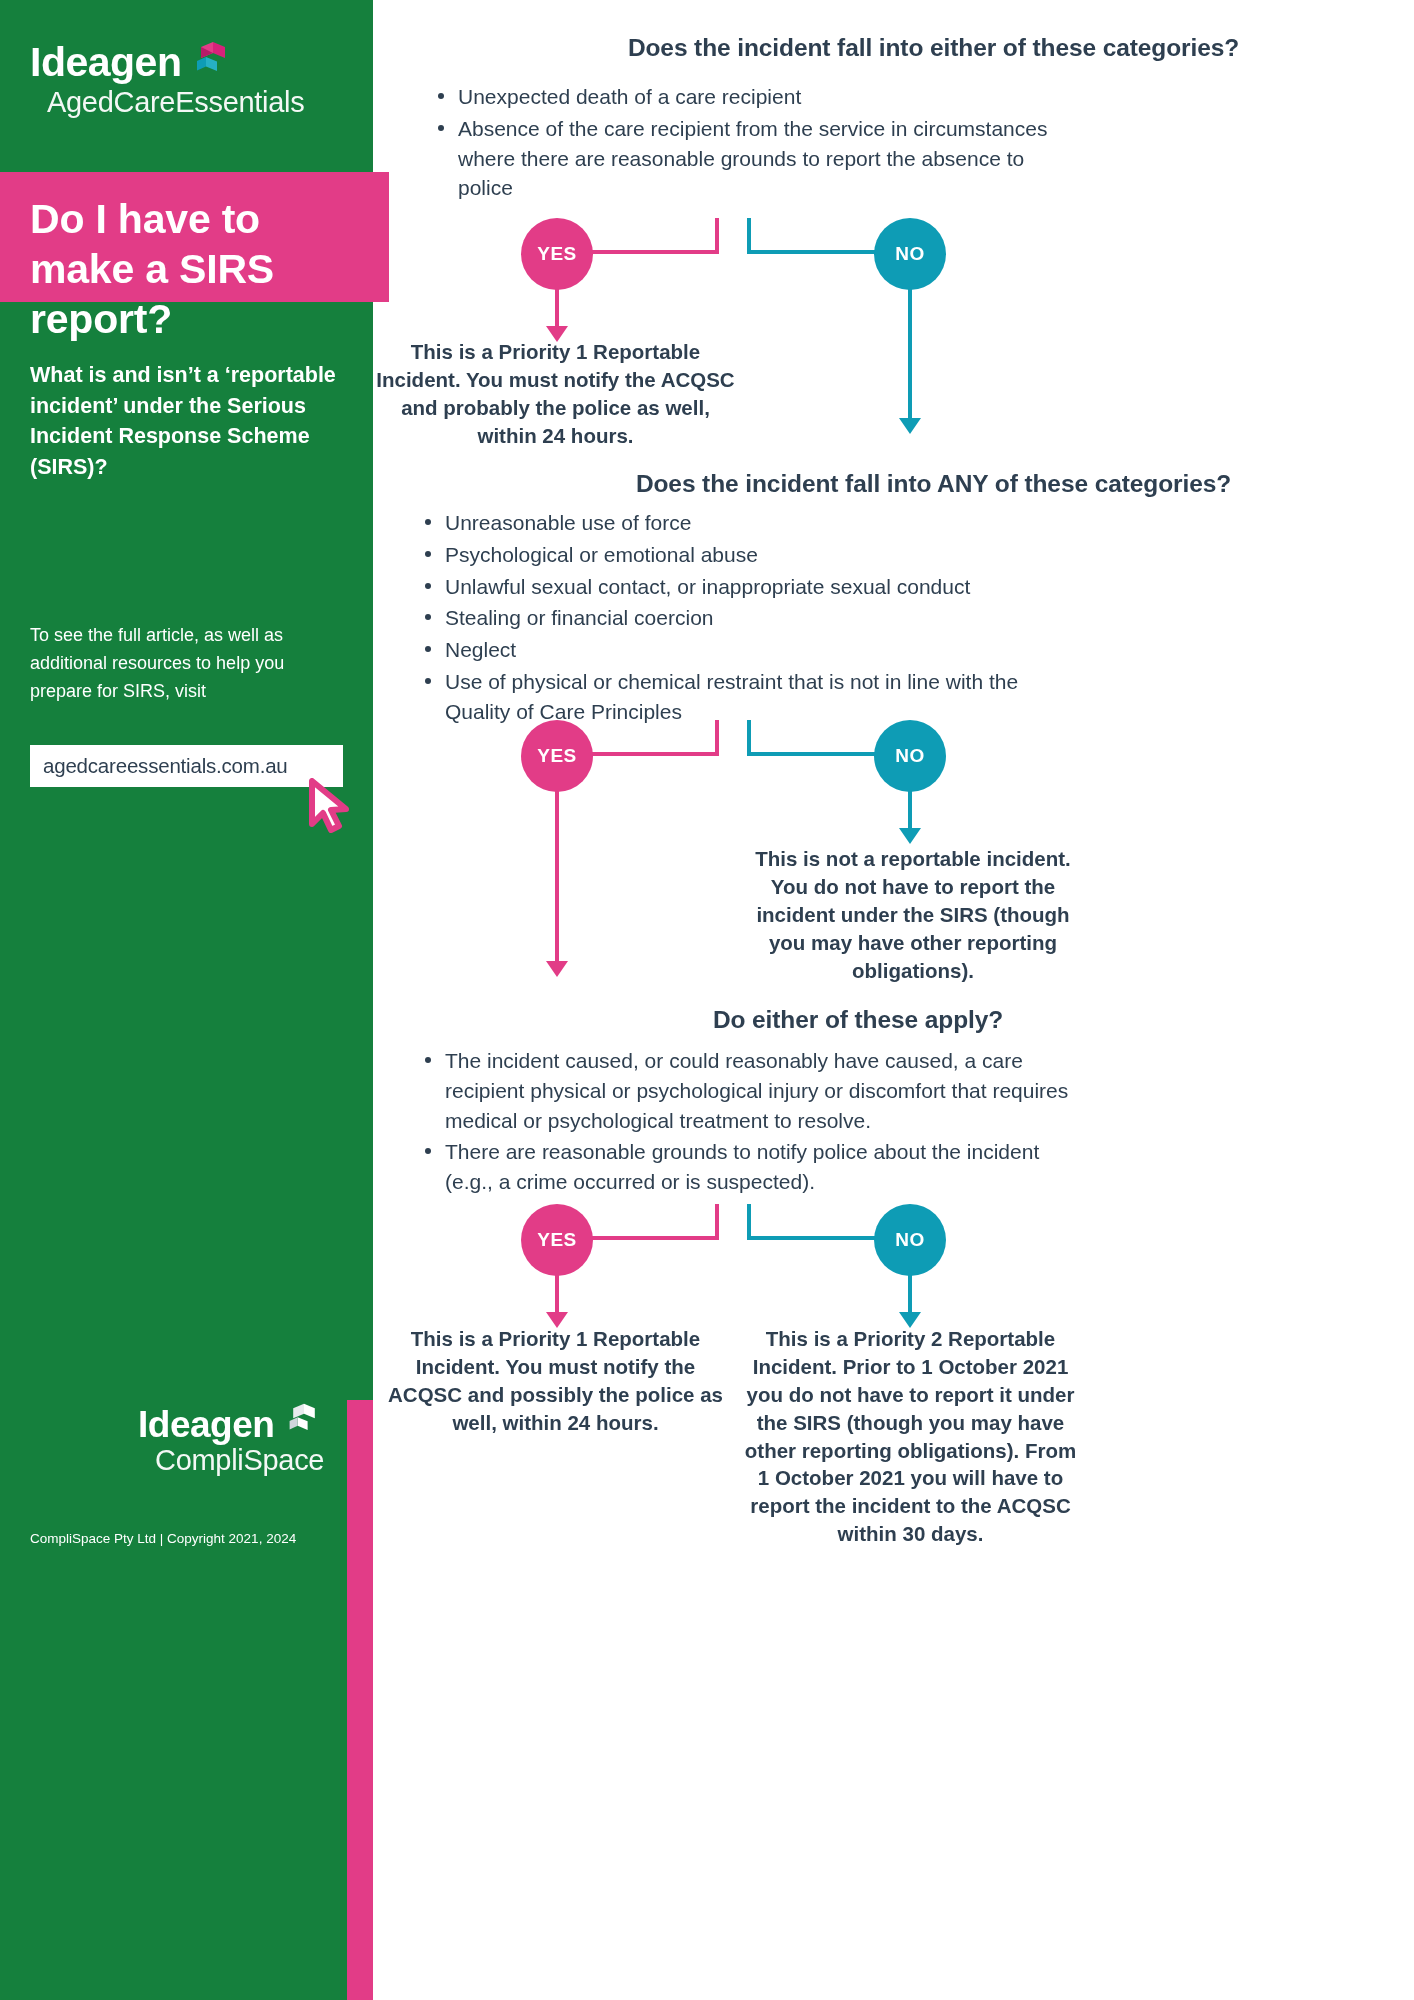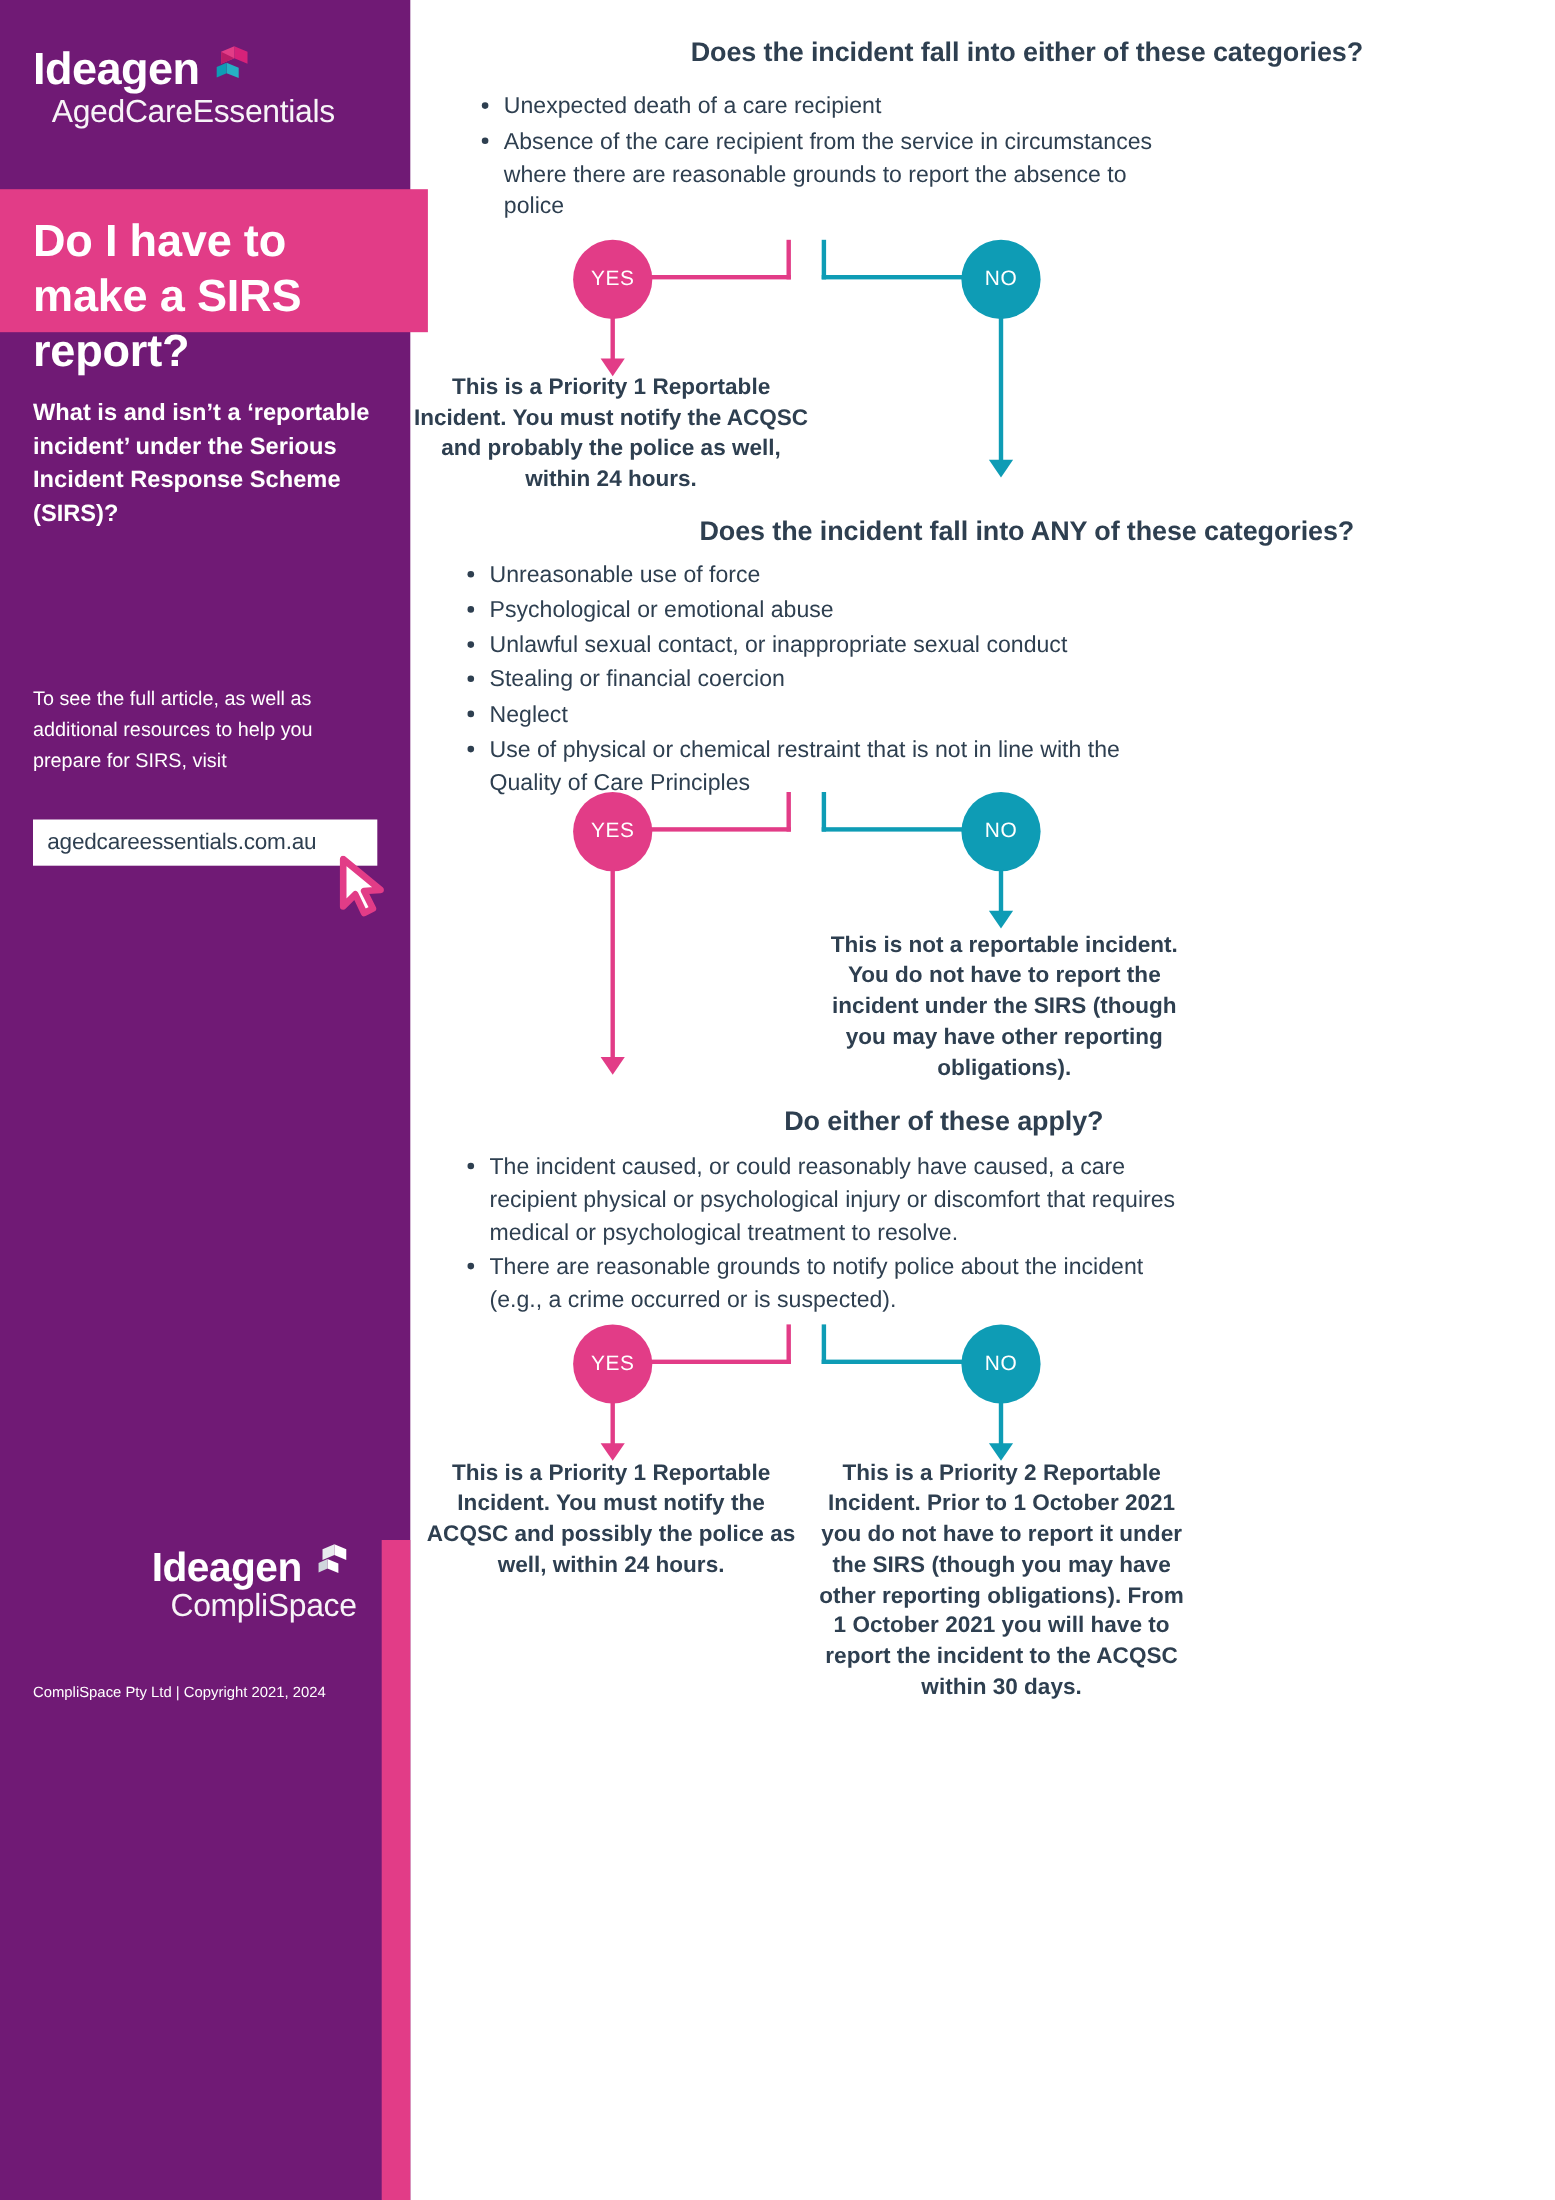--- a/index.html
+++ b/index.html
@@ -7,21 +7,21 @@
     width:1414px;height:2000px;
     background:#ffffff;
     font-family:"Liberation Sans", sans-serif;
     overflow:hidden;
   }
   .page{position:relative;width:1414px;height:2000px;background:#fff;}
 
   
   .sidebar{
     position:absolute;left:0;top:0;width:373px;height:2000px;
-    background:#701a75;
+    background:#15803d;
   }
   .pink-edge{
     position:absolute;left:347px;top:1400px;width:26px;height:600px;
     background:#E23C87;
   }
   .logo-top{
     position:absolute;left:30px;top:42px;width:300px;
   }
   .logo-word{
     font-size:41px;font-weight:bold;color:#fff;letter-spacing:-0.5px;
@@ -96,21 +96,21 @@
   }
   .result{
     text-align:center;font-size:20.5px;line-height:1.36;color:#2E3F50;
     font-weight:bold;
   }
 
   
   .circ{
     position:absolute;width:72px;height:72px;border-radius:50%;
     display:flex;align-items:center;justify-content:center;
-    color:#fff;font-size:19px;font-weight:normal;letter-spacing:.5px;text-align:right;
+    color:#fff;font-size:19px;font-weight:bold;letter-spacing:.5px;text-align:right;
   }
   .circ.yes{background:#E23C87;}
   .circ.no{background:#0E9CB5;}
   .ln{position:absolute;}
   .ln.pink{background:#E23C87;}
   .ln.teal{background:#0E9CB5;}
   .arrow{position:absolute;width:0;height:0;border-left:11px solid transparent;border-right:11px solid transparent;}
   .arrow.pink{border-top:16px solid #E23C87;}
   .arrow.teal{border-top:16px solid #0E9CB5;}
 

